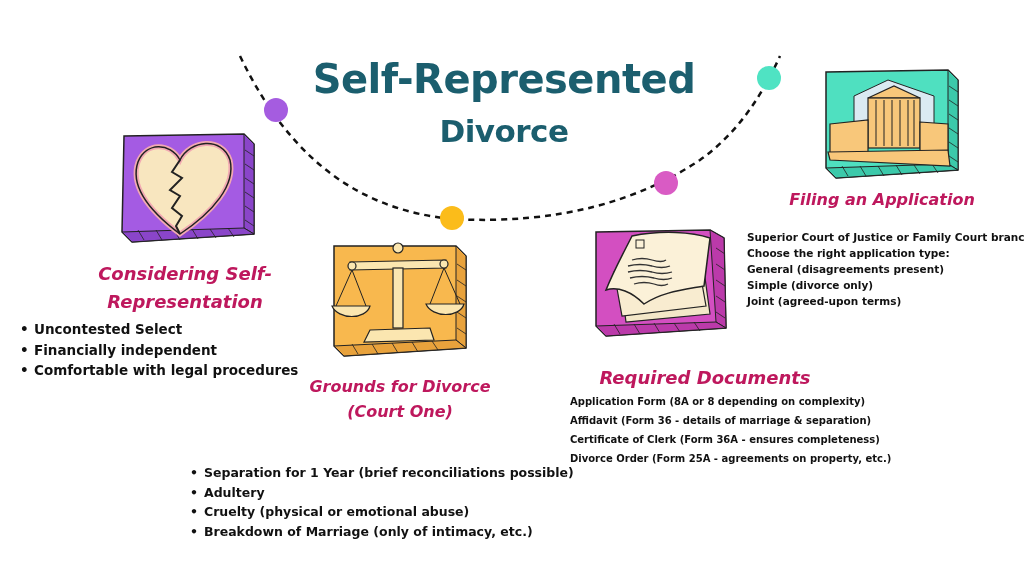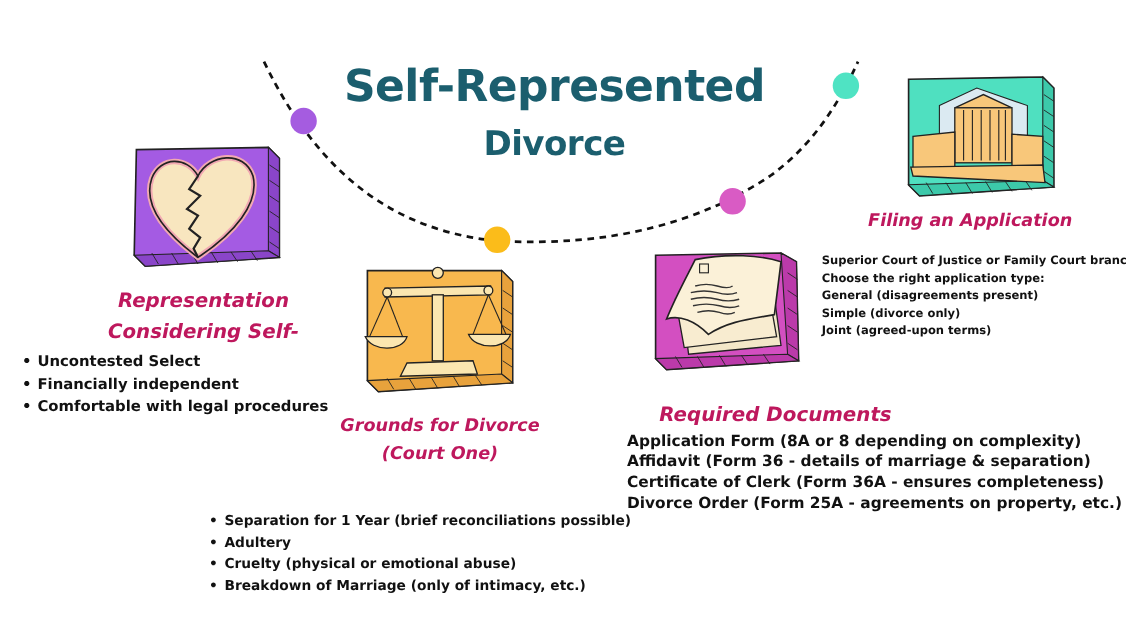--- a/index.html
+++ b/index.html
@@ -57,22 +57,22 @@
         <line x1="74" y1="99" x2="80" y2="109"></line>
       <line x1="92" y1="99" x2="98" y2="108"></line>
         <line x1="110" y1="98" x2="116" y2="107"></line>
     </g>
     <path d="M62 104 C 30 80, 12 55, 20 32 C 28 12, 52 12, 62 30 C 72 10, 104 6, 112 30 C 118 55, 95 82, 62 104 Z" fill="#f8e6bf" stroke="#f2a9b2" stroke-width="5"></path>
     <path d="M62 104 C 30 80, 12 55, 20 32 C 28 12, 52 12, 62 30 C 72 10, 104 6, 112 30 C 118 55, 95 82, 62 104 Z" fill="none" stroke="#222" stroke-width="1.5"></path>
     <path d="M62 30 L54 42 L64 48 L52 60 L62 66 L54 78 L64 86 L58 96 L62 104" fill="none" stroke="#222" stroke-width="2"></path>
   </svg>
 </div>
 <div class="heading" style="left:70px; top:260px; width:230px; font-size:18px; line-height:28px;">
+  <div>Considering Self-</div>
   <div>Representation</div>
-  <div>Considering Self-</div>
 </div>
 <ul class="list bullets" style="left:20px; top:319px; font-size:13.5px; line-height:20.5px;">
   <li>Uncontested Select</li>
   <li>Financially independent</li>
   <li>Comfortable with legal procedures</li>
 </ul>
 
 <div class="icon-card" style="left:330px; top:240px;">
   <svg width="140" height="120" viewBox="0 0 140 120">
     <path d="M4 6 L126 6 L136 16 L136 108 L14 116 L4 106 Z" fill="#f8b84e" stroke="#222" stroke-width="1.5"></path>
@@ -139,21 +139,21 @@
     <g stroke="#333" stroke-width="1.3" fill="none">
       <path d="M40 34 q 10 -3 20 0 q 10 3 14 0"></path>
       <path d="M36 40 q 12 -3 24 0 q 10 3 18 0"></path>
       <path d="M36 46 q 12 -3 24 0 q 10 3 20 0"></path>
       <path d="M38 52 q 12 -3 24 0 q 10 3 18 0"></path>
       <path d="M42 58 q 10 -3 20 0 q 8 3 14 0"></path>
     </g>
   </svg>
 </div>
 <div class="heading" style="left:580px; top:366px; width:250px; font-size:18px; line-height:24px;">Required Documents</div>
-<ul class="list" style="left:570px; top:392px; font-size:14px; line-height:19px;">
+<ul class="list" style="left:570px; top:392px; font-size:10px; line-height:19px;">
   <li>Application Form (8A or 8 depending on complexity)</li>
   <li>Affidavit (Form 36 - details of marriage &amp; separation)</li>
   <li>Certificate of Clerk (Form 36A - ensures completeness)</li>
   <li>Divorce Order (Form 25A - agreements on property, etc.)</li>
 </ul>
 
 <div class="icon-card" style="left:822px; top:66px;">
   <svg width="140" height="115" viewBox="0 0 140 115">
     <path d="M4 6 L126 4 L136 14 L136 104 L14 112 L4 102 Z" fill="#4fe0c0" stroke="#222" stroke-width="1.5"></path>
     <path d="M126 4 L136 14 L136 104 L126 98 Z" fill="#3cc9aa" stroke="#222" stroke-width="1"></path>

